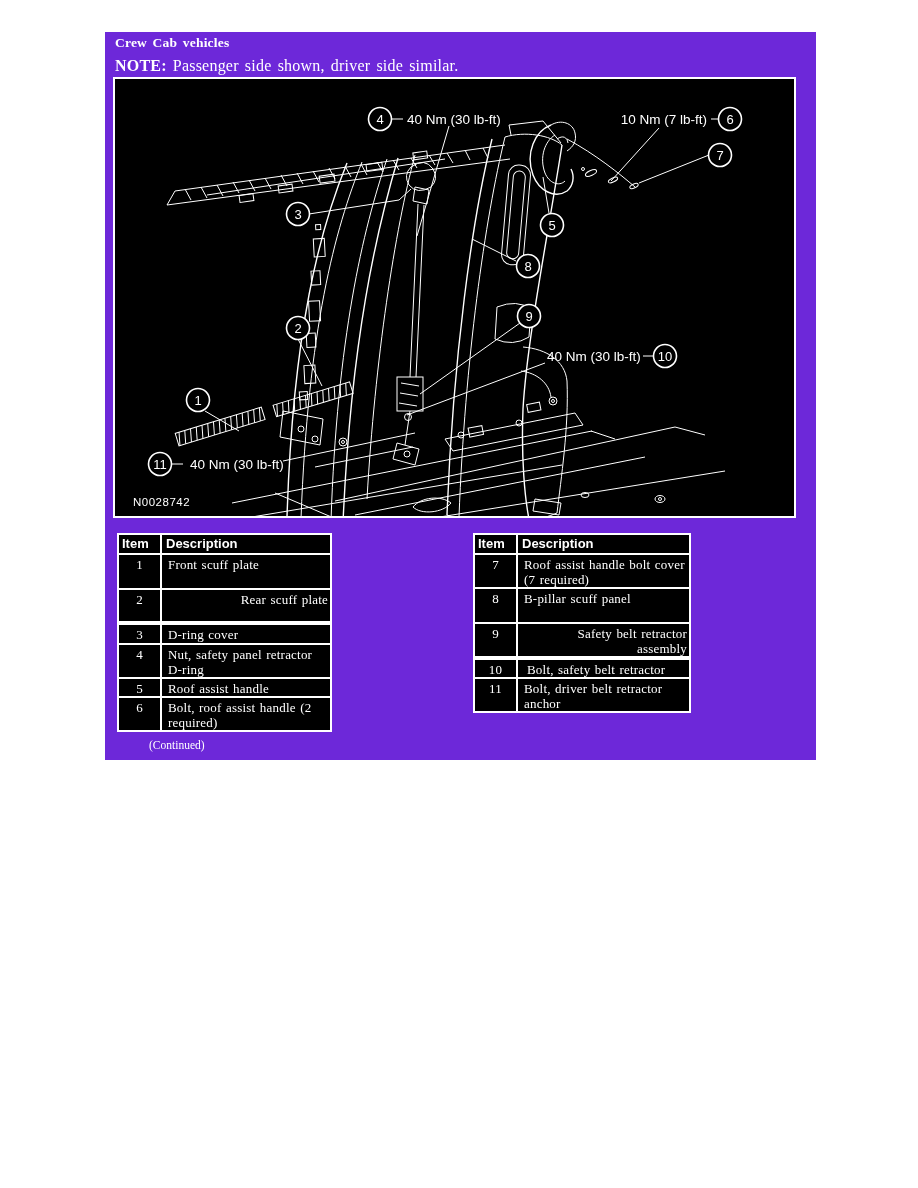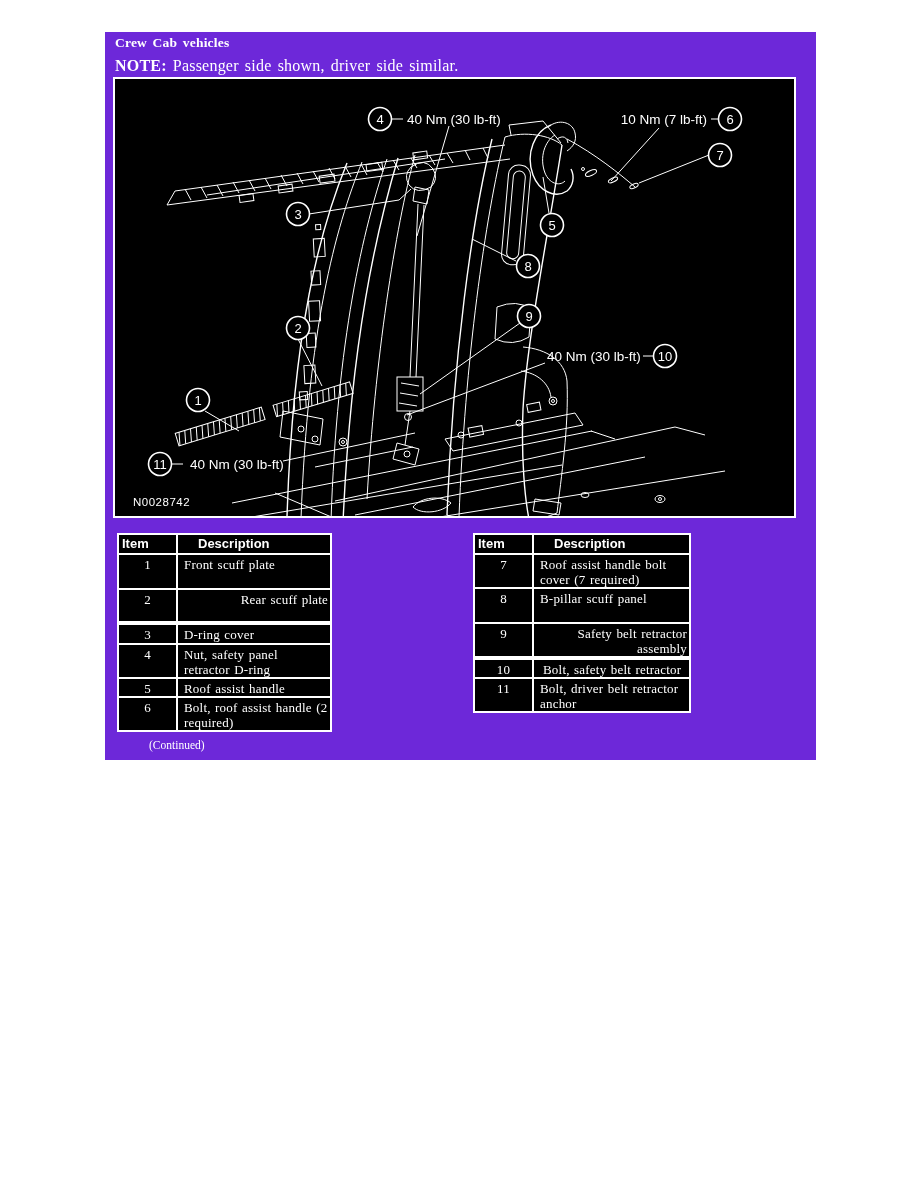--- a/index.html
+++ b/index.html
@@ -46,21 +46,21 @@
     position:absolute;border-collapse:collapse;background:#000;
     color:#fff;table-layout:fixed;
   }
   table.itemtab.left{left:12px;top:501px;width:215px;}
   table.itemtab.right{left:368px;top:501px;width:218px;}
   table.itemtab th,table.itemtab td{
     border:2px solid #ffffff;vertical-align:top;overflow:hidden;
   }
   table.itemtab th{
     font-family:"Liberation Sans",sans-serif;font-weight:bold;
-    font-size:13px;text-align:left;padding:1px 20px;height:16px;
+    font-size:13px;text-align:left;padding:1px 4px;height:16px;
   }
   table.itemtab th.c-item{width:34px;text-align:left;padding-left:3px;}
   table.itemtab td{
     font-size:13px;line-height:15px;letter-spacing:.2px;word-spacing:1px;
     padding:2px 2px 0 6px;
   }
   table.itemtab td.c-item{text-align:center;padding:2px 0 0 0;}
   tr.h37 td{height:31px;} tr.h35 td{height:29px;} tr.h22 td{height:16px;}
   tr.h36 td{height:30px;} tr.h17 td{height:12px;} tr.h34 td{height:28px;}
   tr.h19 td{height:13px;padding-left:9px;}

